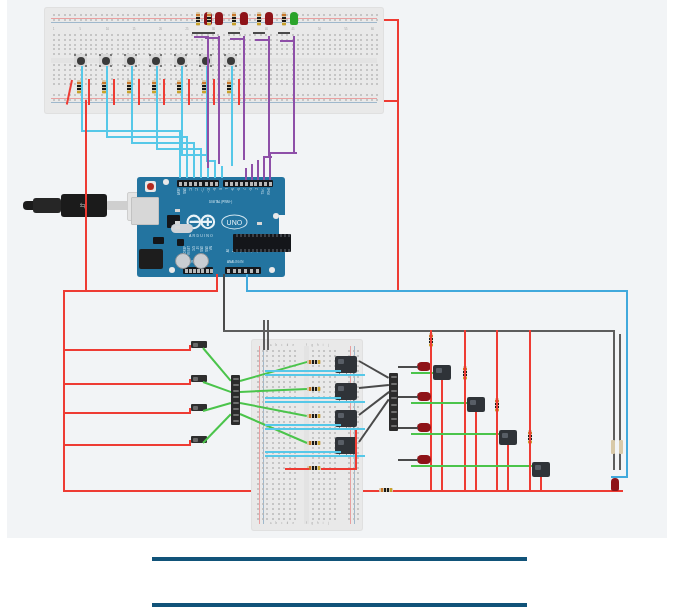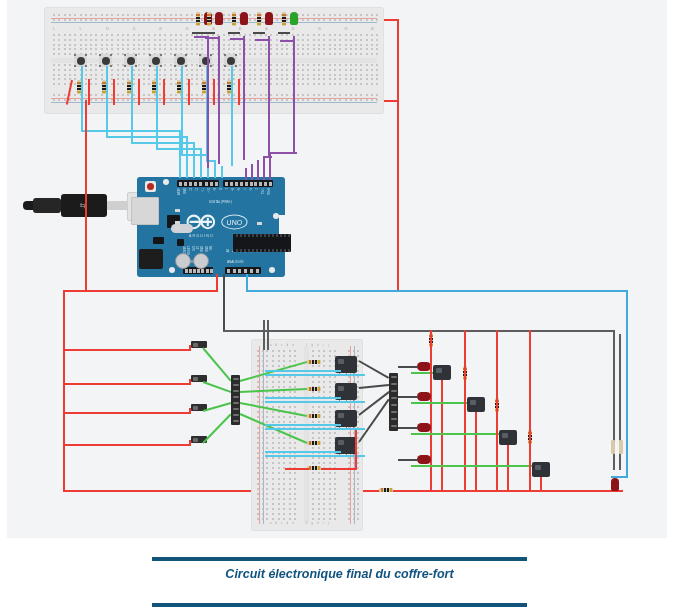--- a/index.html
+++ b/index.html
@@ -2171,17 +2171,16 @@
       </div>
 
     <div class="resistor" style="left:604px;top:440px;"></div>
     <div class="resistor" style="left:612px;top:440px;"></div>
     <div class="led led-red" style="left:604px;top:478px;"></div>
 
   </div>
 
   <div id="caption-block">
     <div class="cap-rule" id="cap-rule-top"></div>
-    <div id="caption-text">Circuit électronique final du coffre-fort</div>
     <div class="cap-rule" id="cap-rule-bottom"></div>
   </div>
 
 </div>
 
 </body></html>

